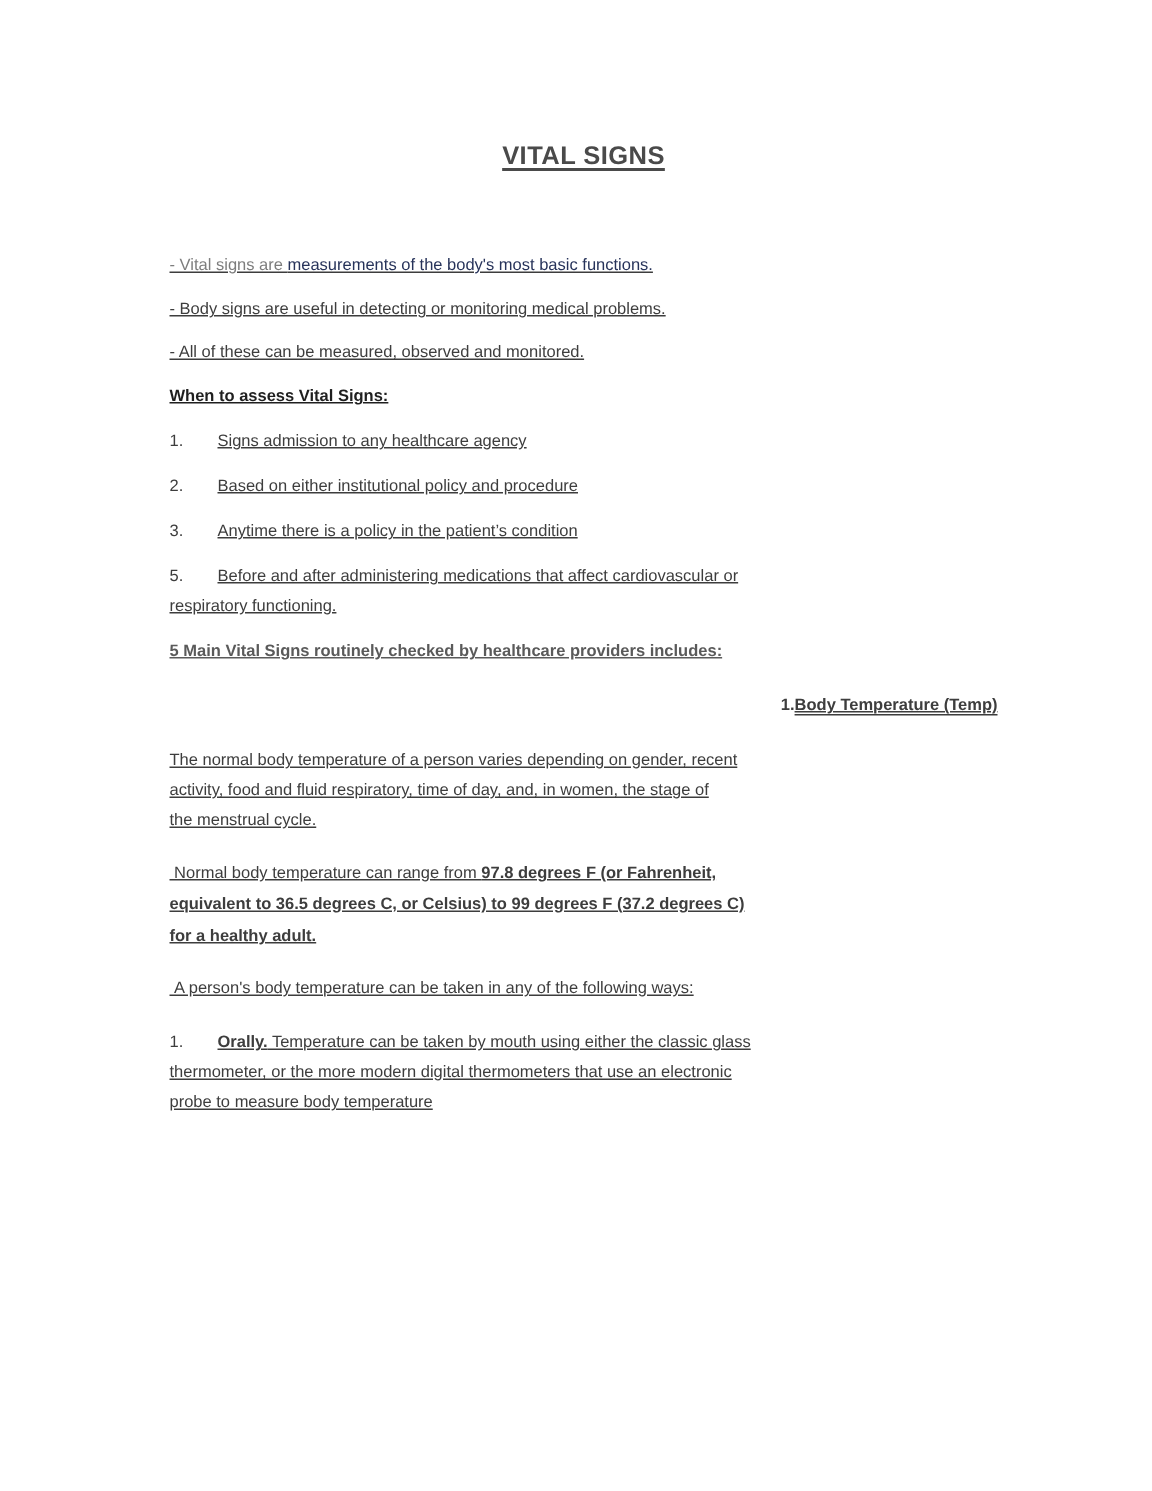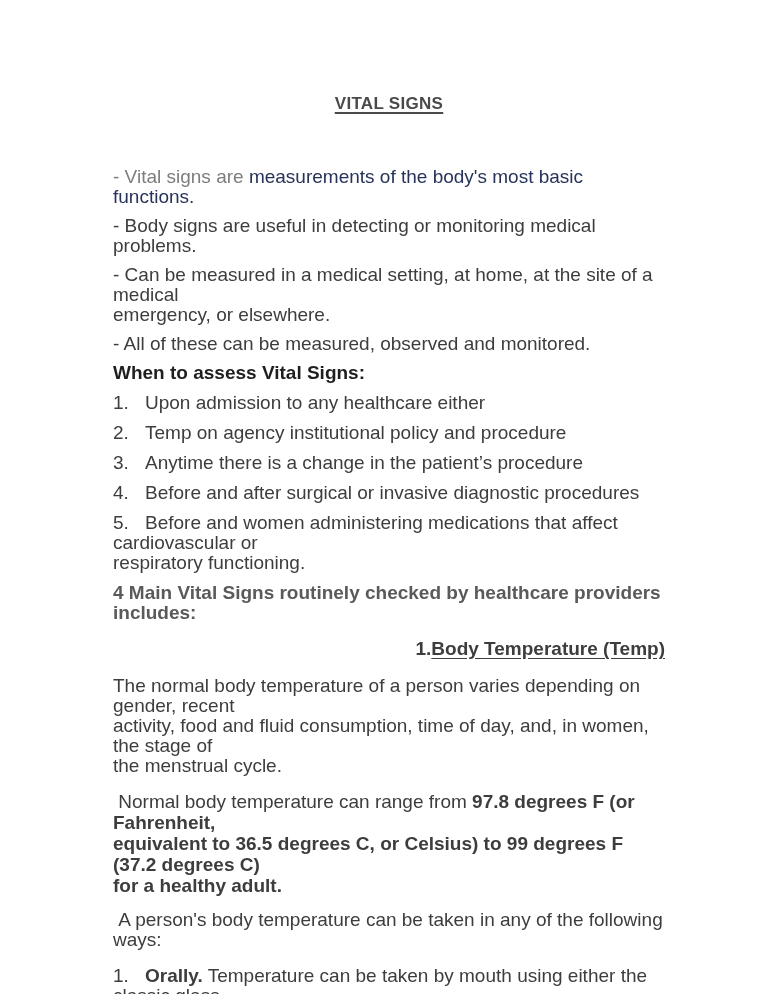--- a/index.html
+++ b/index.html
@@ -31,24 +31,25 @@
     letter-spacing: 0.3px;
     margin: 0 0 52px 0;
     white-space: pre-line;
   }
   .doc-title .u {
     text-decoration: underline;
     text-underline-offset: 3px;
     text-decoration-thickness: 1.5px;
   }
   p {
-    font-size: 19px;
+    font-size: 11px;
     line-height: 20px;
     margin: 0 0 9px 0;
     white-space: pre-line;
+    text-decoration: underline;
   }
   .gray  { color: #7d7d7d; }
   .navy  { color: #27335a; }
   .b     { font-weight: 700; }
   .sec-gap { }
   .h-black {
     font-weight: 700;
     color: #1f1f1f;
     margin-bottom: 10px;
   }
@@ -84,44 +85,41 @@
 <div class="page">
   <div class="content">
 
     <div class="doc-title"><span class="u">VITAL SIGNS</span></div>
 
     <p><span class="gray">- Vital signs are </span><span class="navy">measurements of the body's most basic functions.</span></p>
 
 
     <p>- Body signs are useful in detecting or monitoring medical problems.</p>
 
-    <p>- Can be measured in a medical setting, at home, at the site of a medical
-emergency, or elsewhere.</p>
 
     <p>- All of these can be measured, observed and monitored.</p>
 
     <p class="h-black sec-gap">When to assess Vital Signs:</p>
 
-    <p class="li"><span class="num">1.</span><span>Upon admission to any healthcare either</span></p>
+    <p class="li"><span class="num">1.</span><span>Signs admission to any healthcare agency</span></p>
 
-    <p class="li"><span class="num">2.</span><span>Temp on agency institutional policy and procedure</span></p>
+    <p class="li"><span class="num">2.</span><span>Based on either institutional policy and procedure</span></p>
 
-    <p class="li"><span class="num">3.</span><span>Anytime there is a change in the patient’s procedure</span></p>
+    <p class="li"><span class="num">3.</span><span>Anytime there is a policy in the patient’s condition</span></p>
 
-    <p class="li"><span class="num">4.</span><span>Before and after surgical or invasive diagnostic procedures</span></p>
 
-    <p class="li"><span class="num">5.</span><span>Before and women administering medications that affect cardiovascular or
+    <p class="li"><span class="num">5.</span><span>Before and after administering medications that affect cardiovascular or
 respiratory functioning.</span></p>
 
-    <p class="h-gray sec-gap">4 Main Vital Signs routinely checked by healthcare providers includes:</p>
+    <p class="h-gray sec-gap">5 Main Vital Signs routinely checked by healthcare providers includes:</p>
 
     <p class="h-item"><span class="num">1.</span><span class="u">Body Temperature (Temp)</span></p>
 
     <p class="p-normal">The normal body temperature of a person varies depending on gender, recent
-activity, food and fluid consumption, time of day, and, in women, the stage of
+activity, food and fluid respiratory, time of day, and, in women, the stage of
 the menstrual cycle.</p>
 
     <p class="p-range"><span>&nbsp;Normal body temperature can range from </span><span class="b">97.8 degrees F (or Fahrenheit,
 equivalent to 36.5 degrees C, or Celsius) to 99 degrees F (37.2 degrees C)
 for a healthy adult.</span></p>
 
     <p class="p-ways">&nbsp;A person's body temperature can be taken in any of the following ways:</p>
 
     <p class="li p-orally"><span class="num">1.</span><span class="b">Orally.</span><span> Temperature can be taken by mouth using either the classic glass
 thermometer, or the more modern digital thermometers that use an electronic

